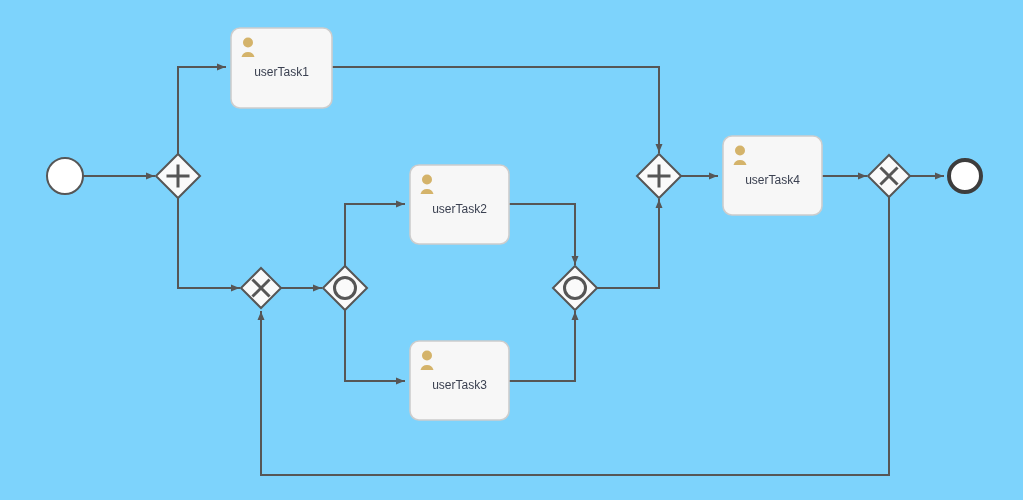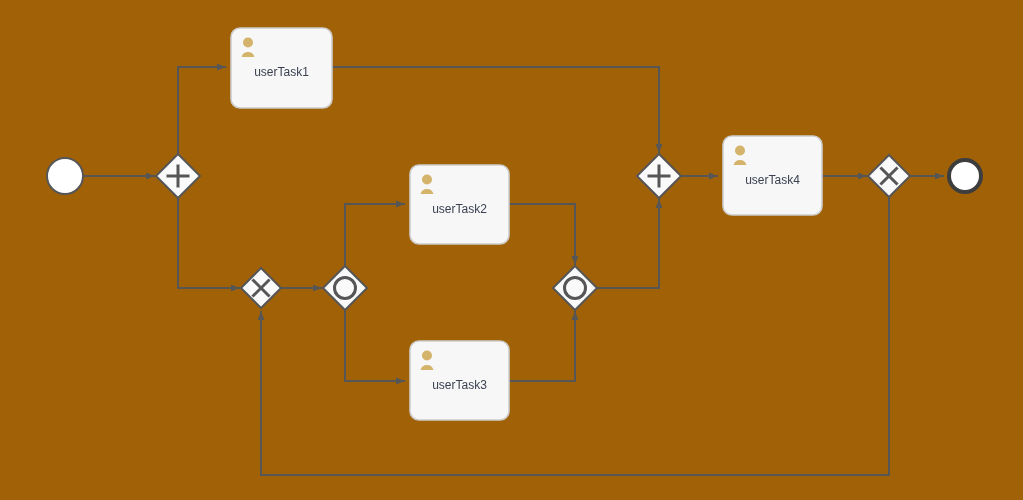--- a/index.html
+++ b/index.html
@@ -8,21 +8,21 @@
     padding: 0;
     background: #ffffff;
   }
   body {
     font-family: "Liberation Sans", sans-serif;
   }
   #canvas {
     position: relative;
     width: 1023px;
     height: 500px;
-    background: #a16207;
+    background: #7dd3fc;
     overflow: hidden;
   }
   #bpmn-svg {
     position: absolute;
     top: 0;
     left: 0;
     width: 1023px;
     height: 500px;
     display: block;
   }

